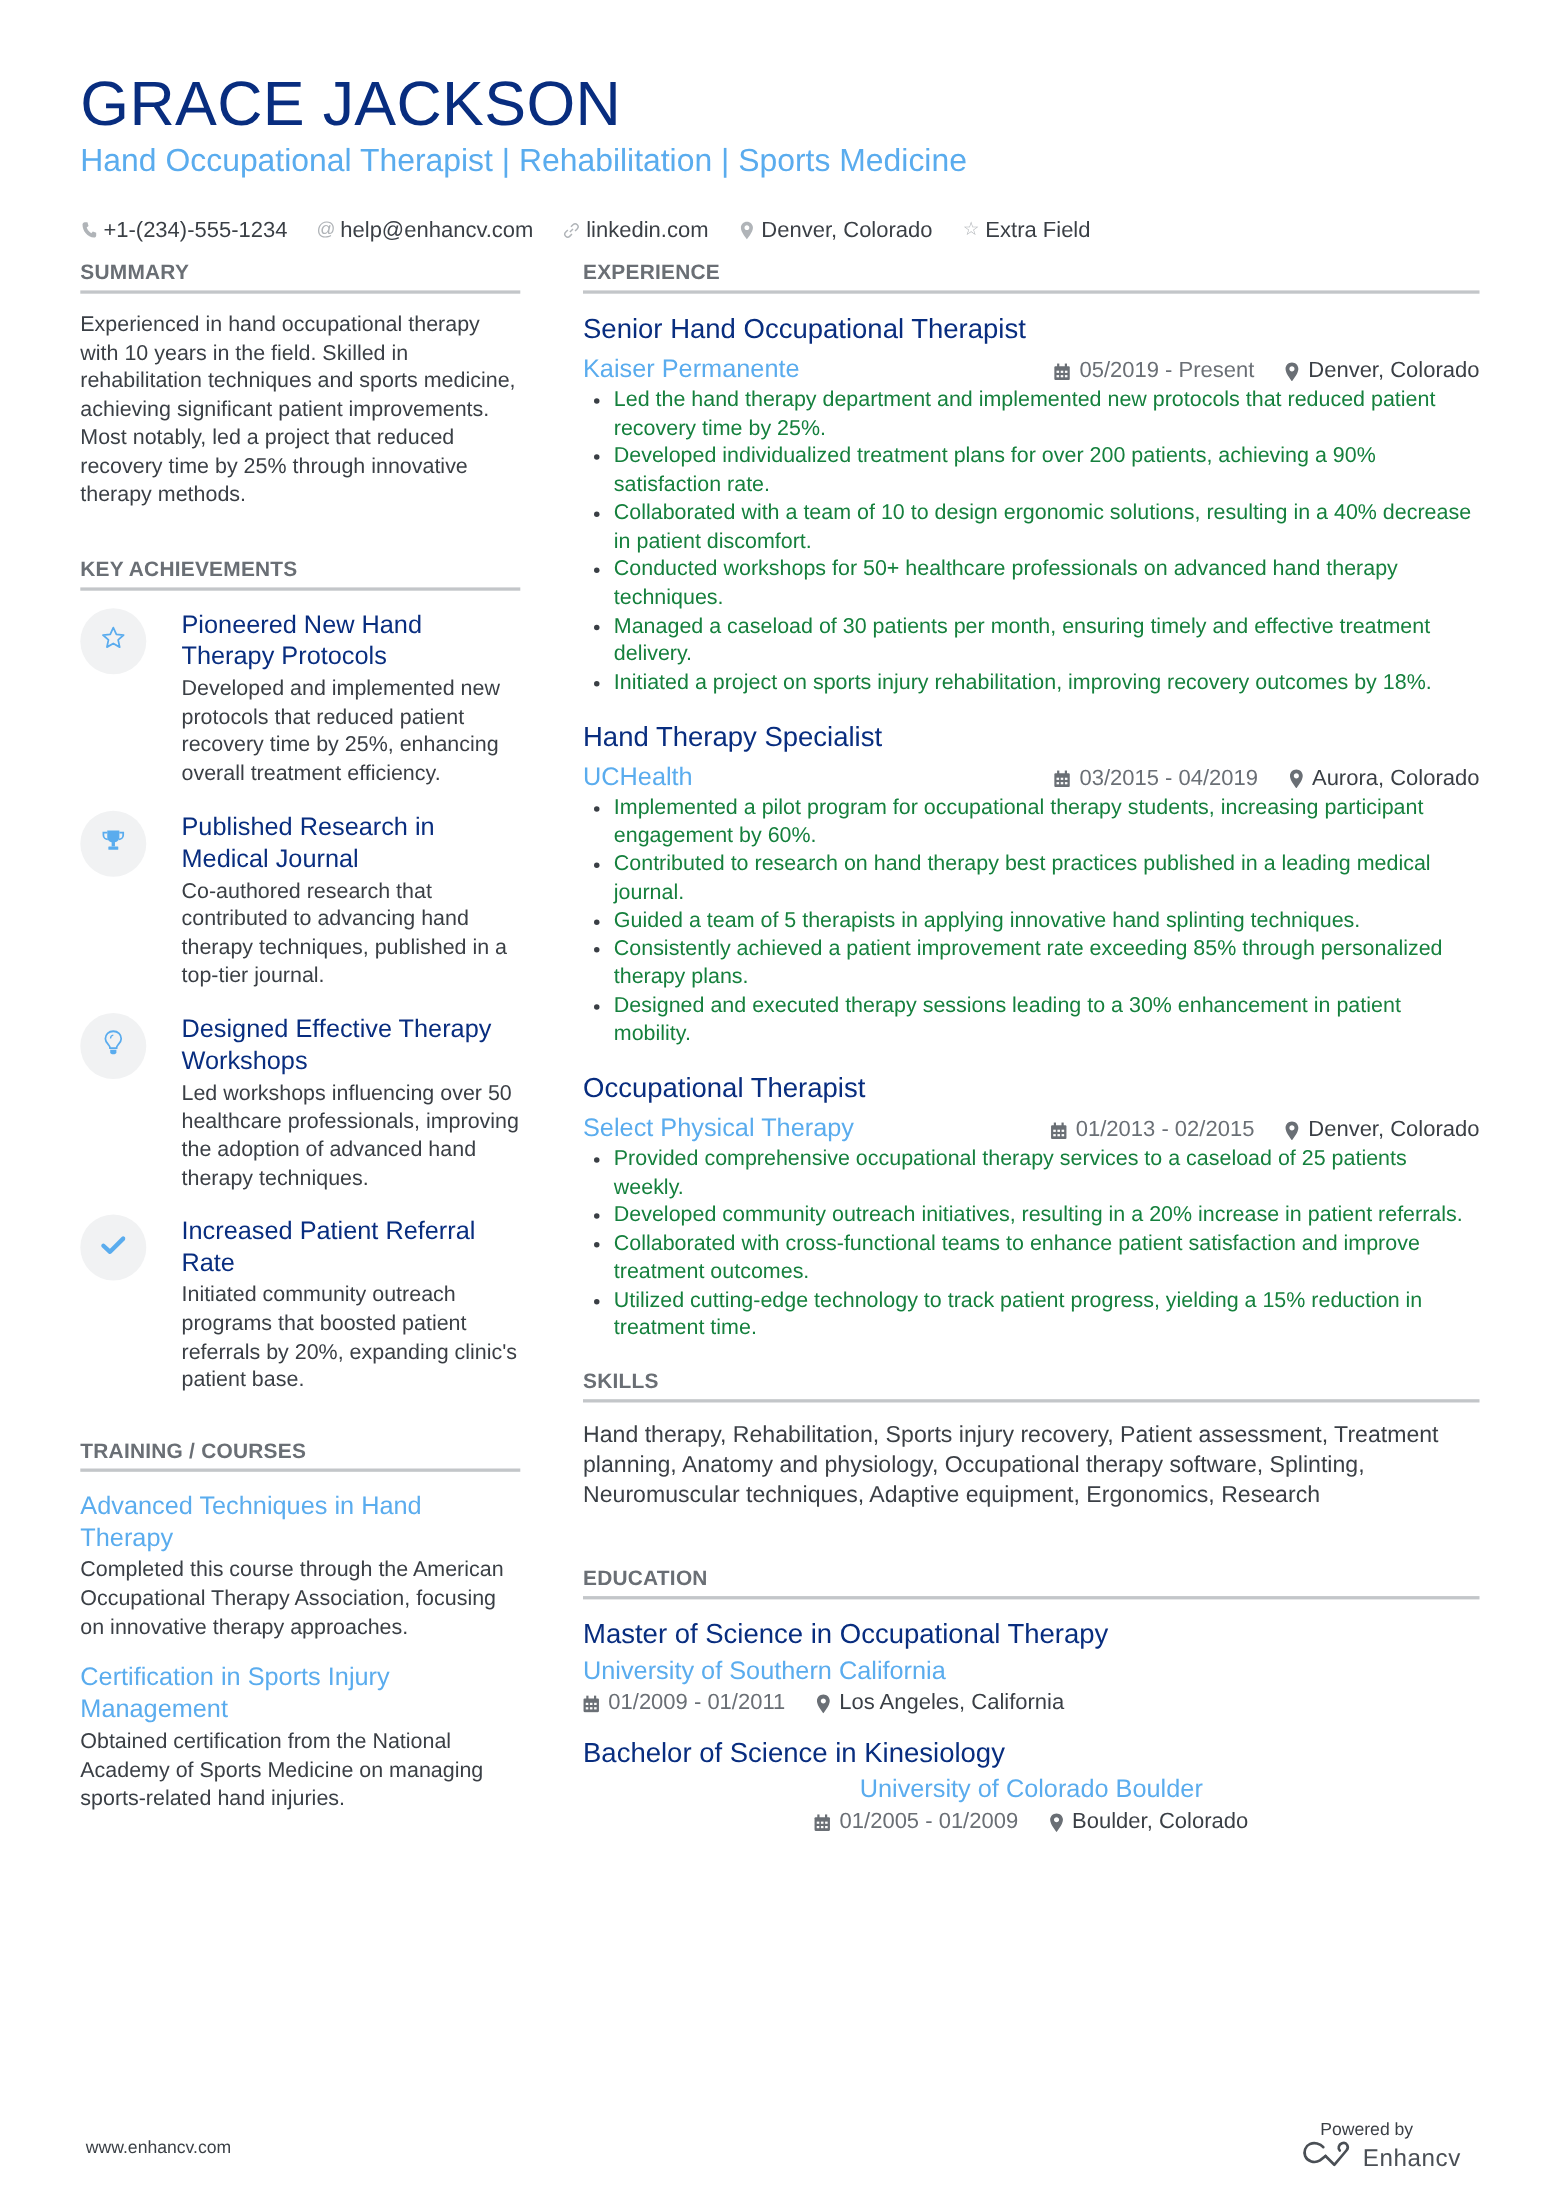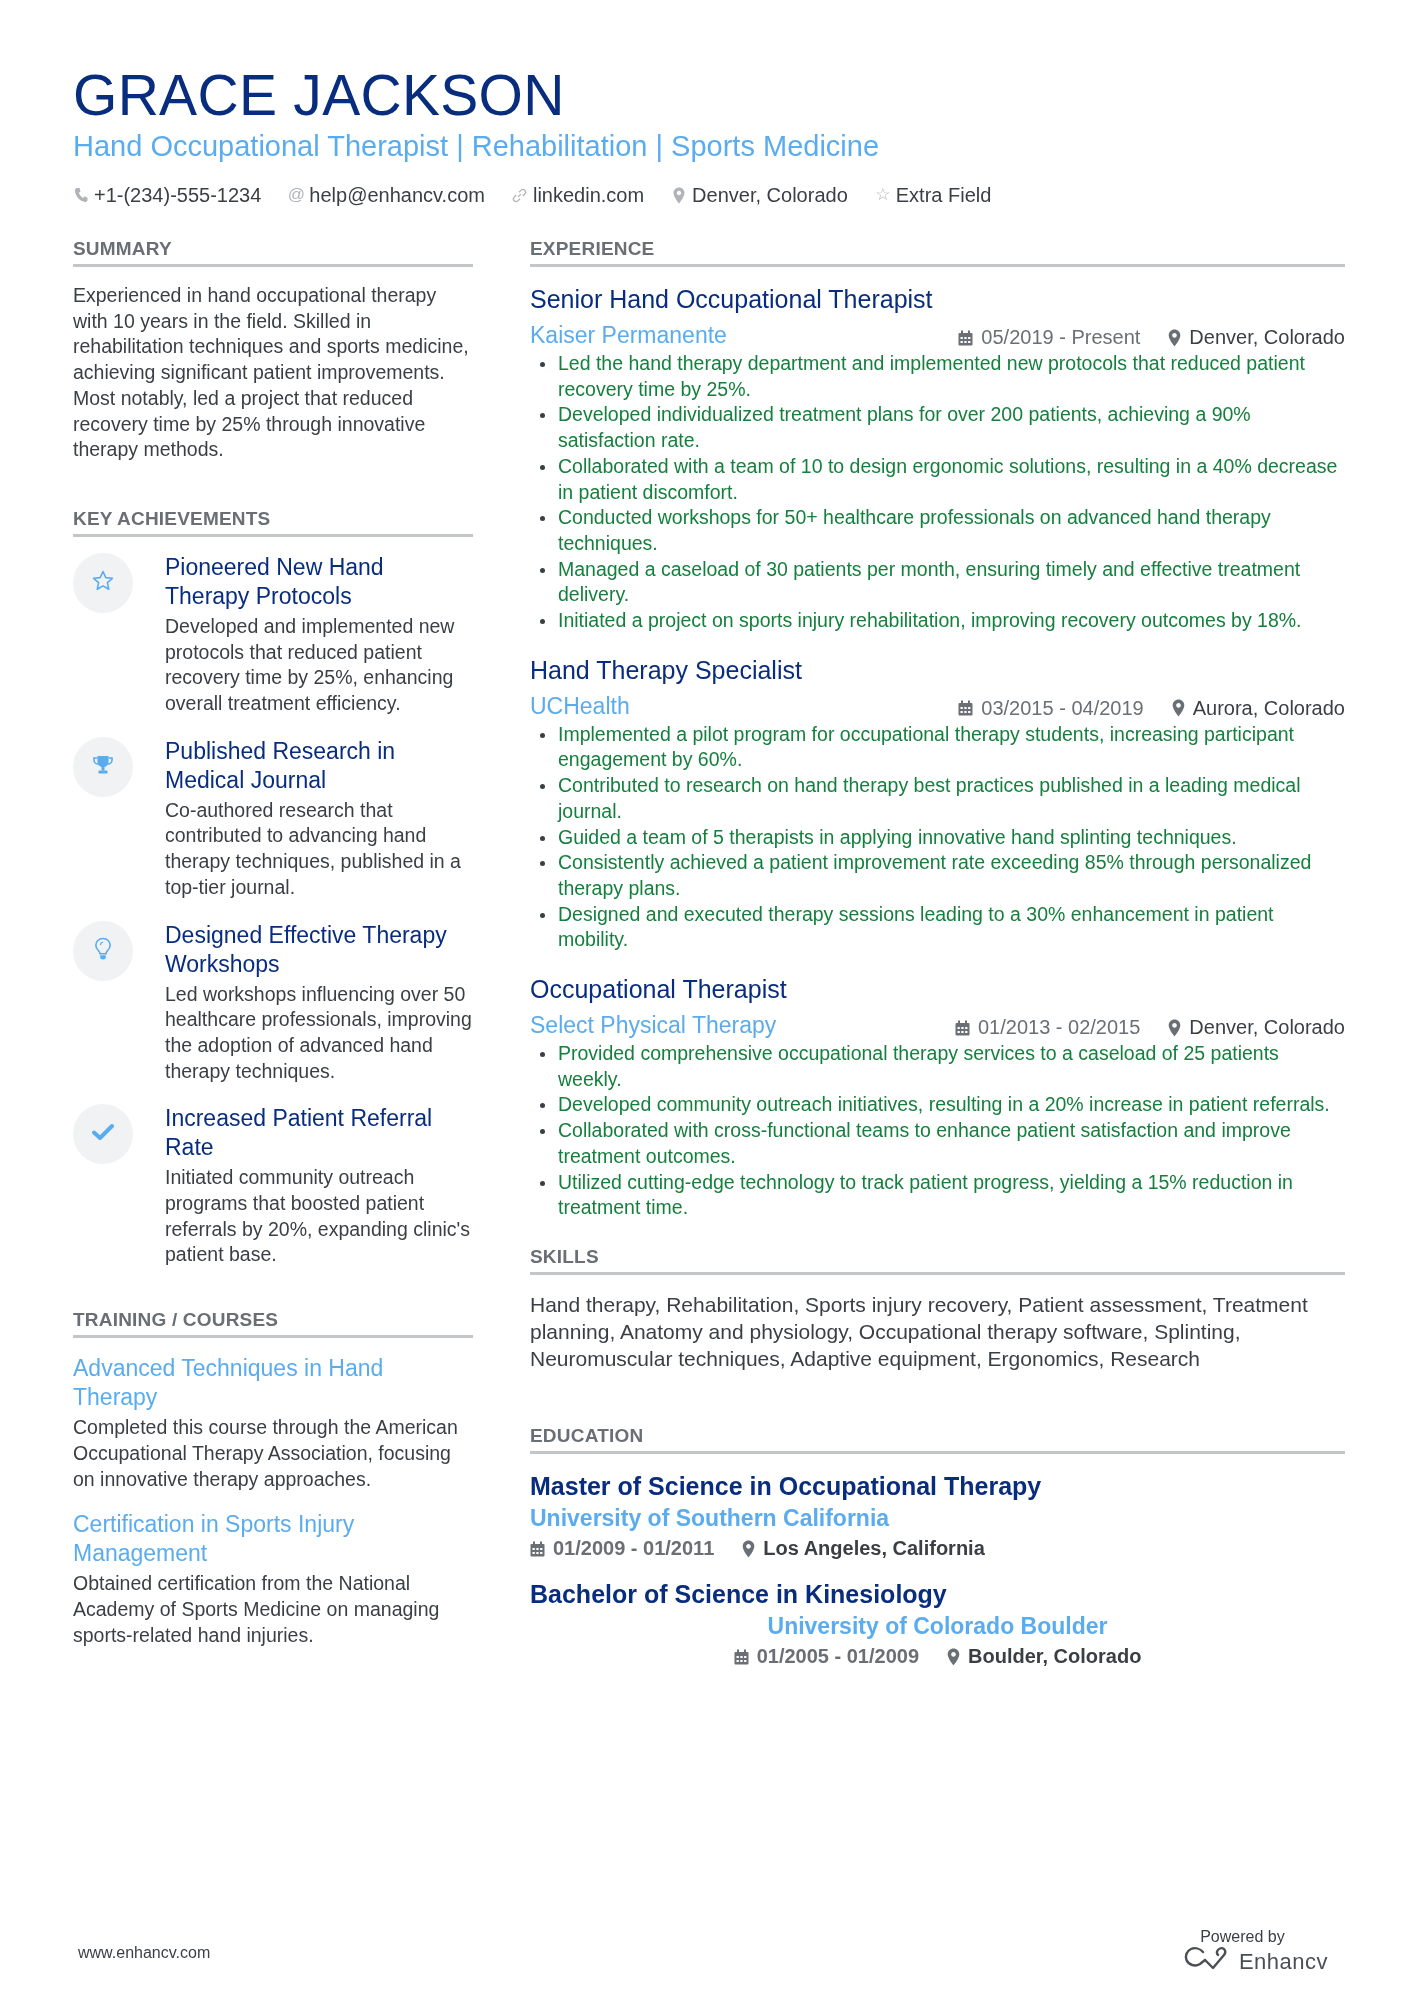--- a/index.html
+++ b/index.html
@@ -2,21 +2,21 @@
 <html><head>
 <meta charset="utf-8">
 <style>
   * { box-sizing: border-box; margin: 0; padding: 0; }
   html, body { width: 1410px; height: 1995px; background: #ffffff; }
   body { position: relative; font-family: "Liberation Sans", "DejaVu Sans", sans-serif; color: #3a3f45; overflow: hidden; }
 
   .header { position: absolute; left: 73px; top: 62px; width: 1270px; }
   .name { font-size: 57px; line-height: 66px; color: #082d7f; letter-spacing: 0.3px; font-weight: normal; }
   .headline { font-size: 29px; line-height: 36px; color: #5aacee; margin-top: 0px; }
-  .contacts { display: flex; align-items: flex-start; margin-top: 18px; font-size: 20px; color: #3a3f45; line-height: 26px; }
+  .contacts { display: flex; align-items: flex-start; margin-top: 32px; font-size: 20px; color: #3a3f45; line-height: 26px; }
   .contact { display: flex; align-items: center; margin-right: 27px; }
   .contact .ic { color: #b0b4b8; font-size: 17px; margin-right: 5px; width: 16px; display: inline-flex; justify-content: center; }
   .contact .ic svg { display:block; }
 
   .col-left { position: absolute; left: 73px; top: 237px; width: 400px; }
   .col-right { position: absolute; left: 530px; top: 237px; width: 815px; }
 
   .sec-title { font-size: 19px; line-height: 24px; color: #6a6f75; text-transform: uppercase; letter-spacing: 0.2px; padding-bottom: 3px; border-bottom: 3px solid #c3c6c9; margin-bottom: 16px; }
 
   .body-text { font-size: 19.5px; line-height: 25.7px; color: #3a3f45; }
@@ -44,21 +44,21 @@
   .meta-right .date { color: #6a6f75; display: flex; align-items: center; }
   .meta-right .loc { display: flex; align-items: center; margin-left: 28px; }
   .meta-ic { color: #6a6f75; margin-right: 8px; display: inline-flex; }
   ul.bullets { list-style: none; margin-top: 2px; }
   ul.bullets li { position: relative; padding-left: 28px; font-size: 19.5px; line-height: 25.7px; color: #15803d; }
   ul.bullets li::before { content: ""; position: absolute; left: 10px; top: 11px; width: 5px; height: 5px; background: #3a3f45; border-radius: 50%; }
 
   .skills { margin-top: 2px; margin-bottom: 52px; font-size: 21px; line-height: 27px; }
   .skills-wrap { margin-top: 24px; }
 
-  .edu { margin-bottom: 14px; font-weight: bold; }
+  .edu { margin-bottom: 14px; }
   .edu-title { font-size: 25px; line-height: 32px; color: #082d7f; }
   .edu-school { font-size: 23px; line-height: 32px; color: #5aacee; }
   .edu-meta { display: flex; align-items: center; font-size: 20px; color: #3a3f45; height: 30px; }
   .edu-meta .date { color: #6a6f75; display: flex; align-items: center; }
   .edu-meta .loc { display: flex; align-items: center; margin-left: 28px; }
   .edu-inline { display: flex; align-items: center; justify-content: space-between; flex-direction: column; }
 
   .footer { position: absolute; left: 78px; top: 1928px; width: 1250px; display: flex; justify-content: space-between; align-items: center; }
   .footer-url { font-size: 16px; color: #3a3f45; }
   .footer-right { display: flex; align-items: center; flex-direction: column; }

